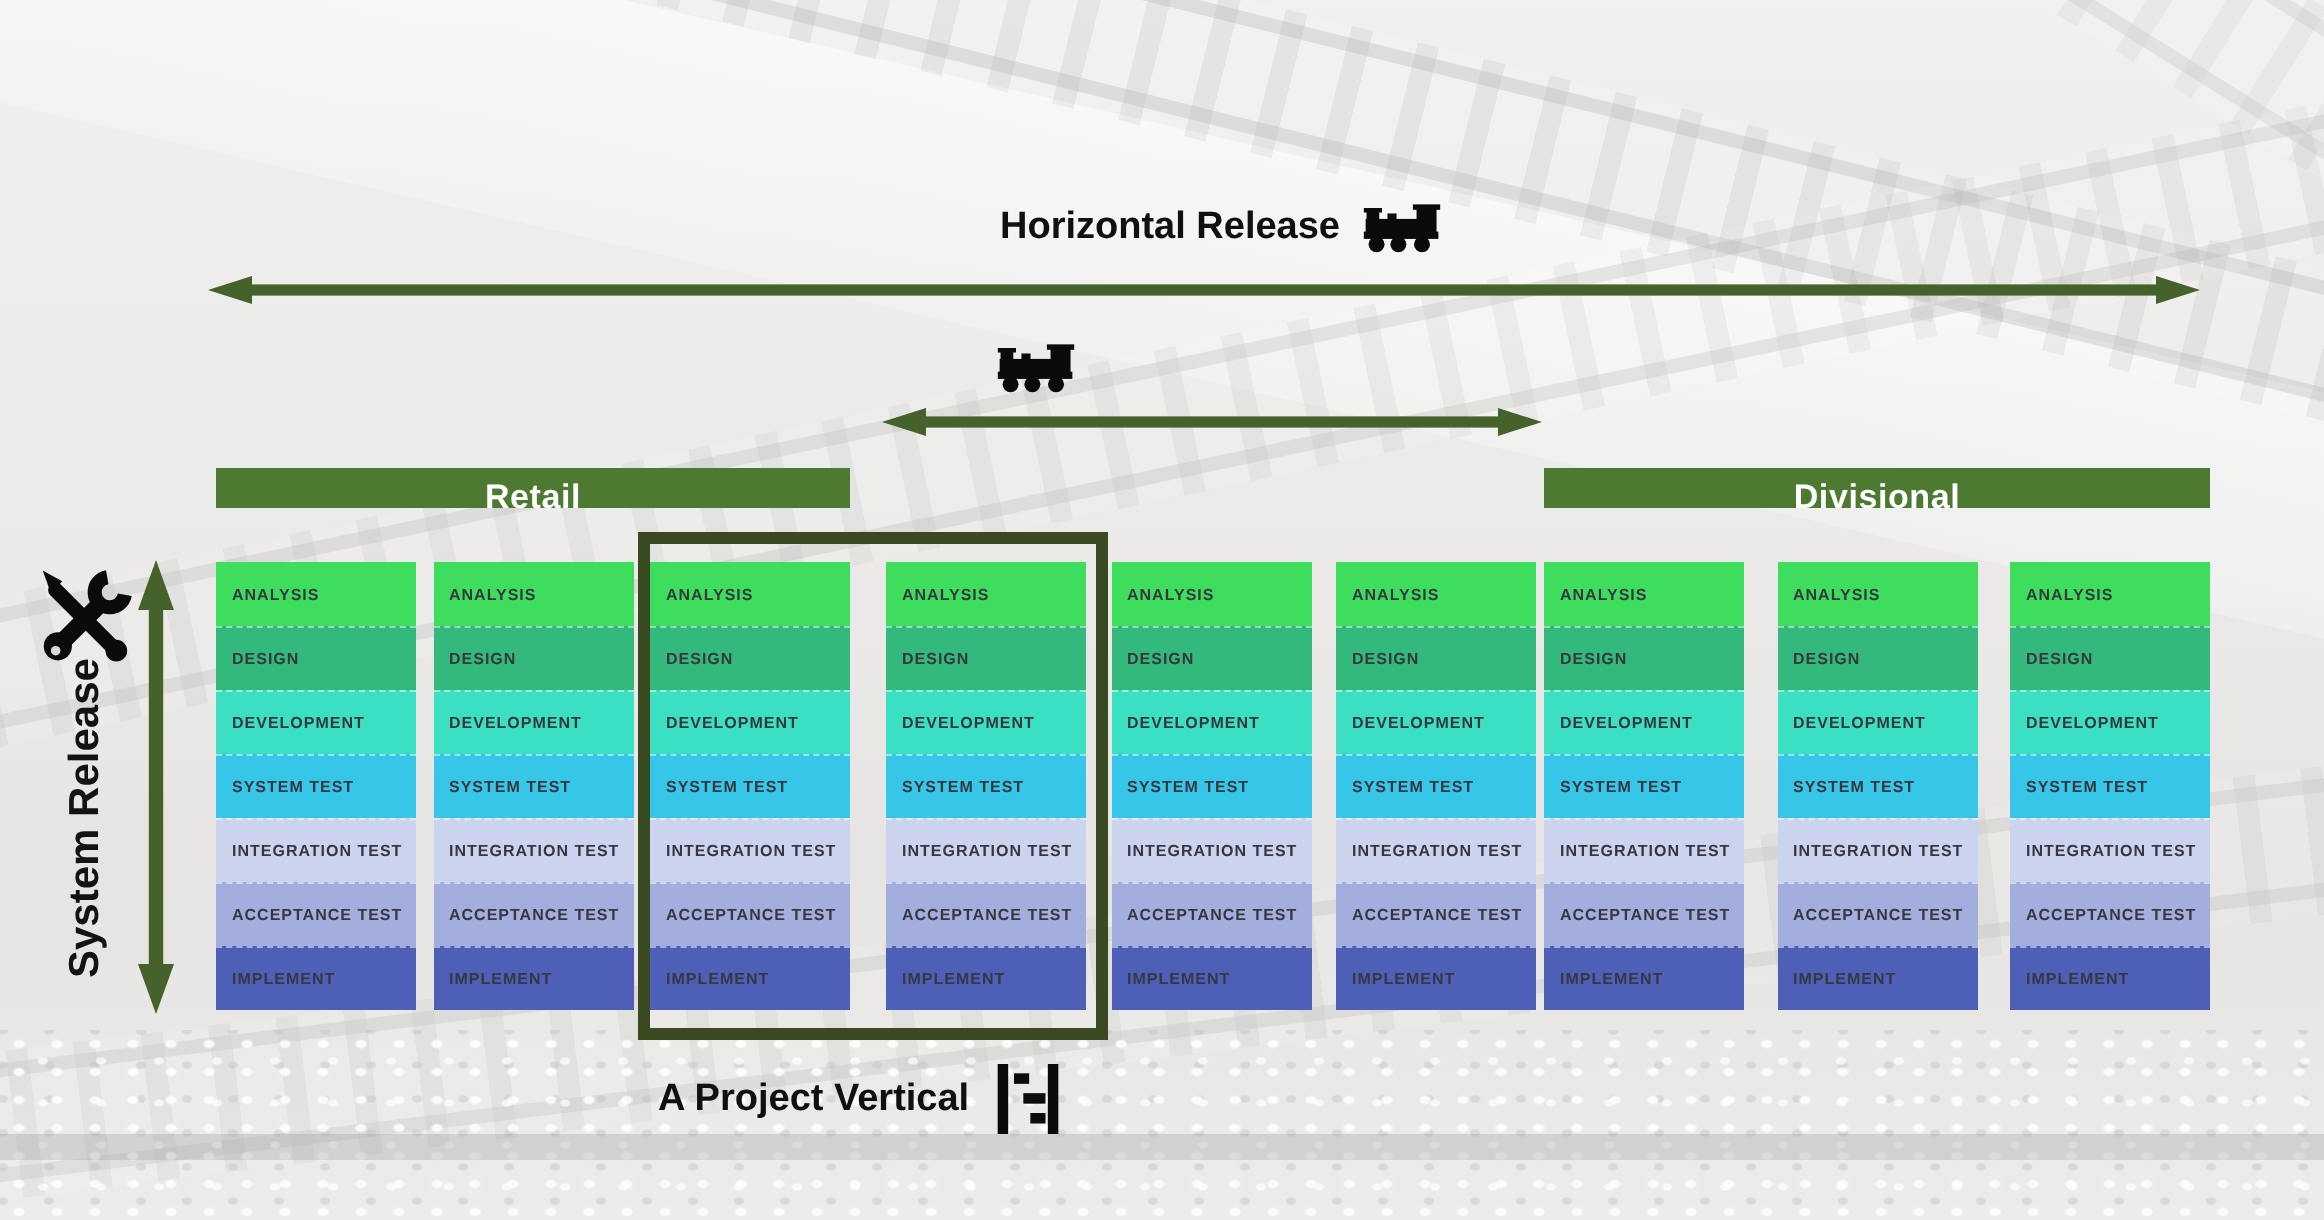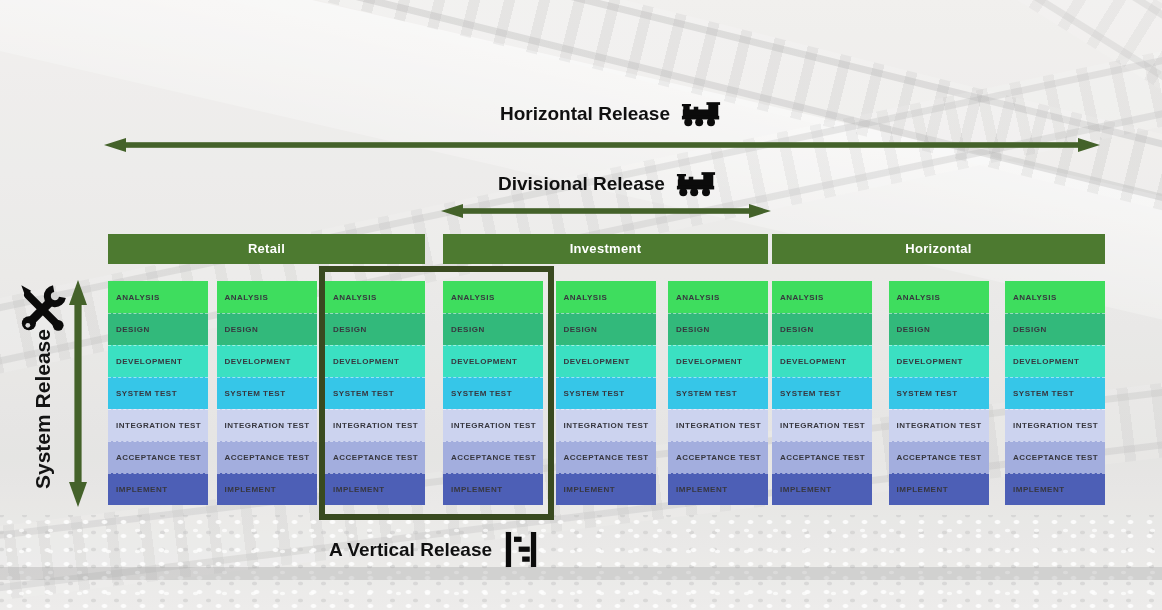--- a/index.html
+++ b/index.html
@@ -67,23 +67,23 @@
   .arrow-svg{display:block;}
   .ent-arrow{left:104px;top:137px;}
   .div-arrow{left:441px;top:203px;}
   .sys-arrow{left:66px;top:280px;}
   .tools{left:17px;top:282px;}
   .sys-label{
     left:31px;top:489px;transform:rotate(-90deg);transform-origin:top left;
     font-size:21px;font-weight:600;color:#131313;white-space:nowrap;
   }
   .division-header{
-    position:absolute;z-index:2;top:234px;height:30px;line-height:30px;
+    position:absolute;z-index:2;top:234px;height:20px;line-height:30px;
     background:var(--header-green);color:#fff;text-align:center;
-    font-size:13px;font-weight:600;letter-spacing:.3px;
+    font-size:17px;font-weight:600;letter-spacing:.3px;
   }
   .h0{left:108px;width:317px;}
   .h1{left:443px;width:325px;}
   .h2{left:772px;width:333px;}
   .group{
     position:absolute;z-index:2;top:281px;display:flex;justify-content:space-between;
   }
   .g0{left:108px;width:317px;}
   .g1{left:443px;width:325px;}
   .g2{left:772px;width:333px;}
@@ -137,21 +137,20 @@
 
   <svg class="fg arrow-svg ent-arrow" width="996" height="16" viewBox="0 0 996 16">
     <g fill="var(--arrow-green)">
       <polygon points="0,8 22,1 22,15"></polygon>
       <rect x="20" y="5.2" width="956" height="5.6"></rect>
       <polygon points="996,8 974,1 974,15"></polygon>
     </g>
   </svg>
 
   <div class="fg release-label div-label">
-    <span>Divisional Release</span>
     <svg class="icon" width="40" height="26" viewBox="0 0 44 28">
       <g fill="var(--icon-black)">
         <rect x="1" y="3" width="10" height="2.5"></rect>
           <rect x="2.5" y="4" width="7" height="7"></rect>
         <rect x="2" y="9" width="29" height="9"></rect>
         <rect x="14" y="6" width="5" height="4"></rect>
         <rect x="28" y="1" width="15" height="3"></rect>
           <rect x="30" y="3" width="11" height="15"></rect>
         <rect x="1" y="16" width="41" height="4"></rect>
         <circle cx="8" cy="23" r="4.4"></circle>
@@ -183,22 +182,21 @@
   <svg class="fg arrow-svg sys-arrow" width="24" height="227" viewBox="0 0 24 227">
     <g fill="var(--arrow-green)">
       <polygon points="12,0 3,25 21,25"></polygon>
       <rect x="8.4" y="23" width="7.2" height="181"></rect>
       <polygon points="12,227 3,202 21,202"></polygon>
     </g>
   </svg>
   <div class="fg sys-label">System Release</div>
 
   <div class="division-header h0">Retail</div>
-  <div class="division-header h1">Investment</div>
-  <div class="division-header h2">Horizontal</div>
+  <div class="division-header h2">Divisional</div>
 
   <div class="group g0" id="group-0">
       <div class="pcol">
         <div class="cell" style="background: rgb(62, 221, 94);">
           <span>ANALYSIS</span>
         </div>
         <div class="cell" style="background: rgb(50, 185, 123);">
           <span>DESIGN</span>
         </div>
         <div class="cell" style="background: rgb(59, 224, 194);">
@@ -403,21 +401,21 @@
         </div>
         <div class="cell" style="background: rgb(77, 95, 182);">
           <span>IMPLEMENT</span>
         </div>
       </div>
     </div>
 
   <div class="highlight-box"></div>
 
   <div class="fg release-label proj-label">
-    <span>A Vertical Release</span>
+    <span>A Project Vertical</span>
     <svg class="icon" width="36" height="35" viewBox="0 0 26 30">
       <g fill="var(--icon-black)">
         <rect x="0" y="0" width="4.5" height="30"></rect>
         <rect x="21.5" y="0" width="4.5" height="30"></rect>
         <rect x="7" y="4" width="6.5" height="4.5"></rect>
         <rect x="11" y="12.5" width="9.5" height="4.5"></rect>
         <rect x="14" y="21" width="6.5" height="4.5"></rect>
       </g>
     </svg>
   </div>

